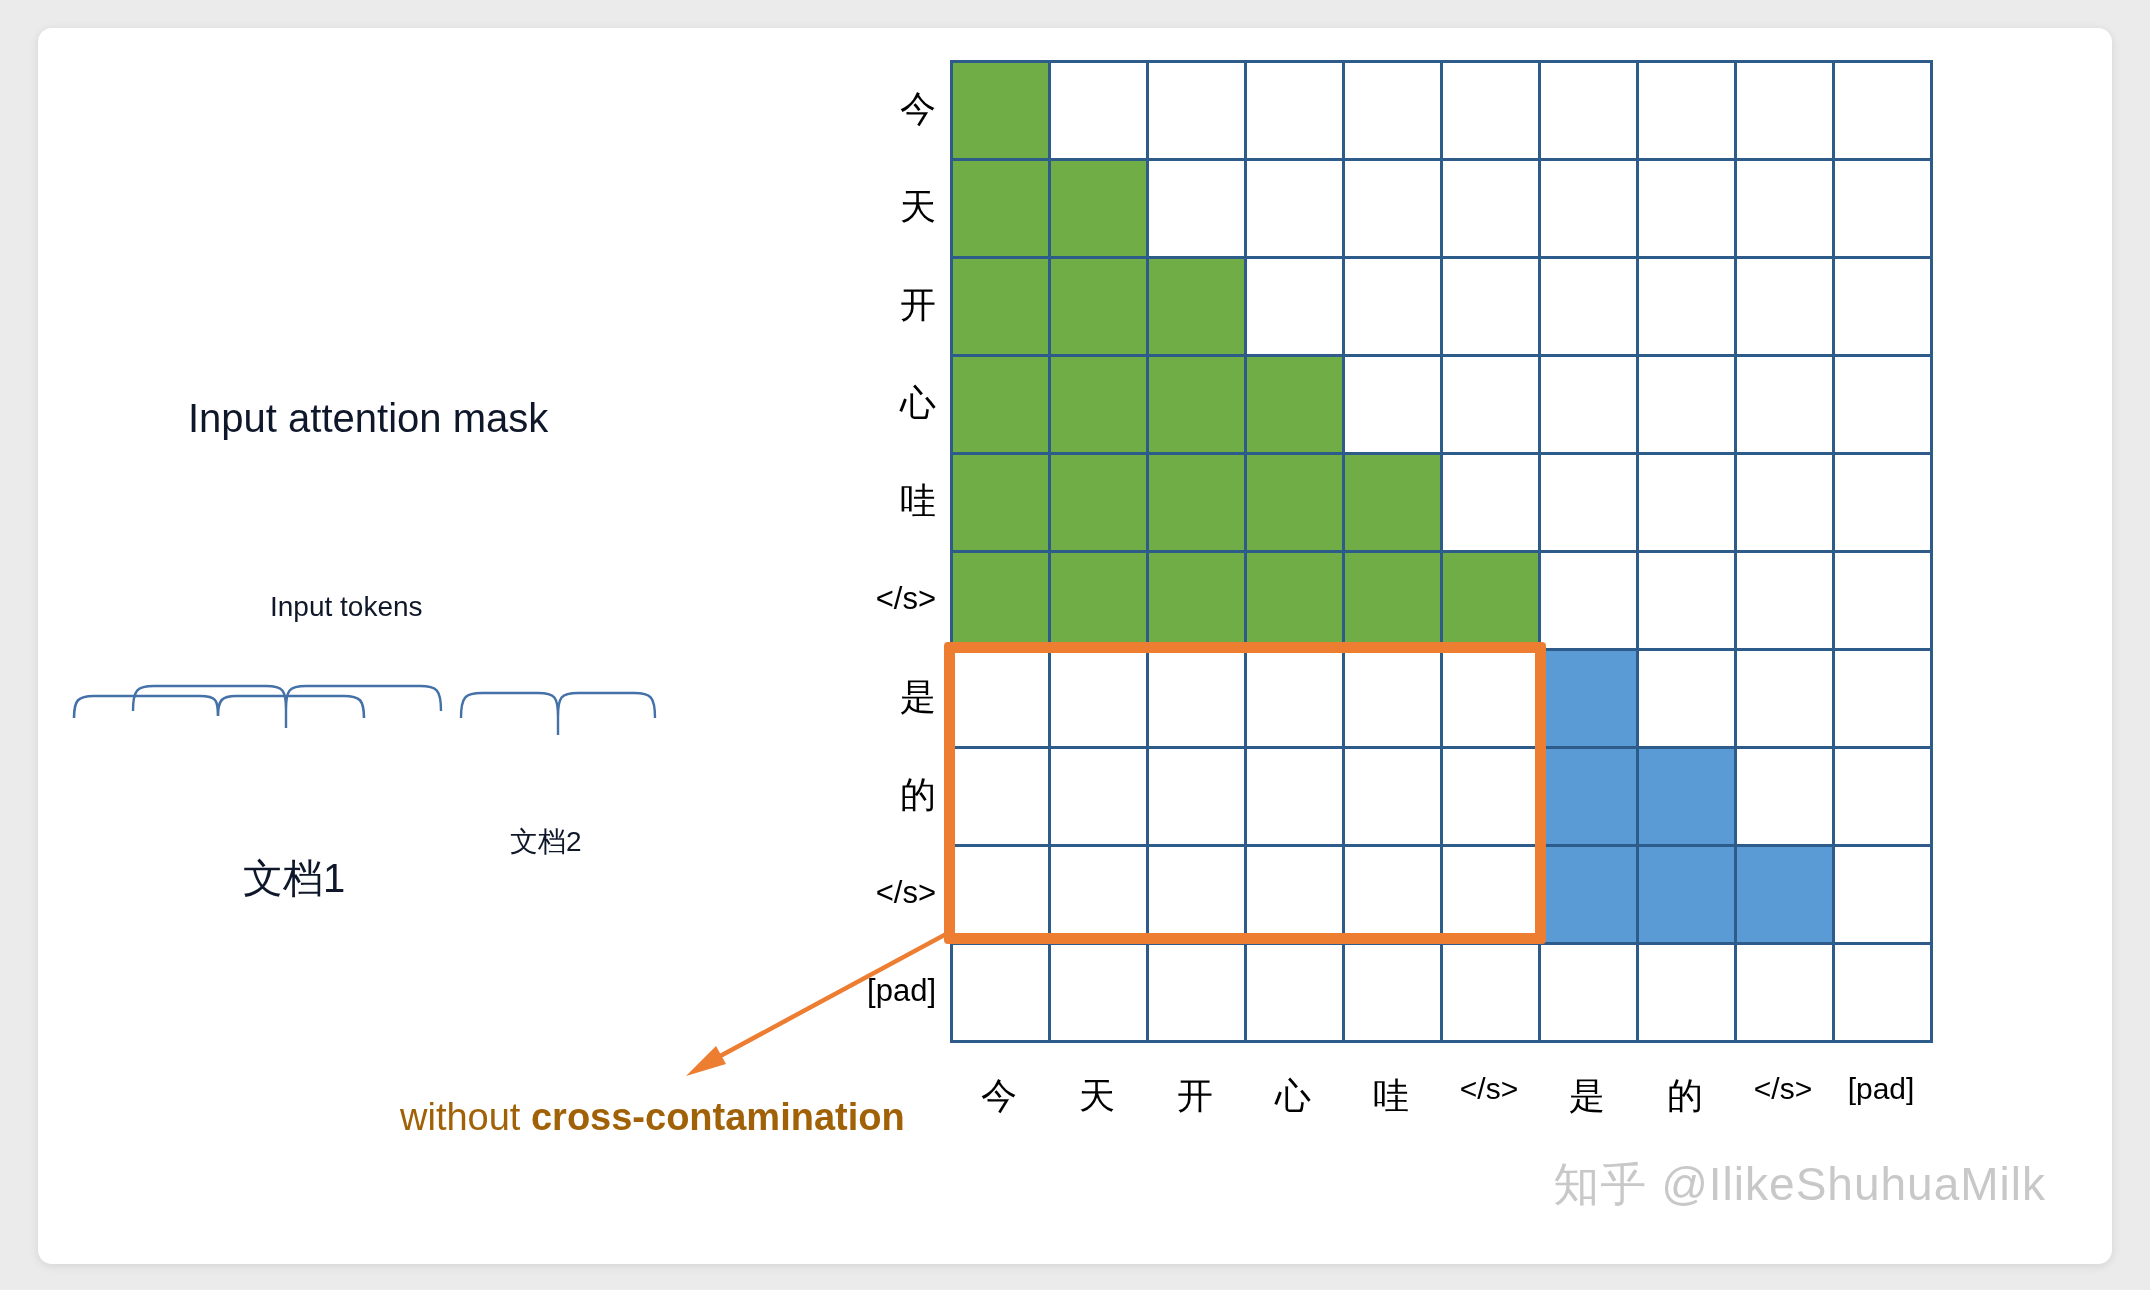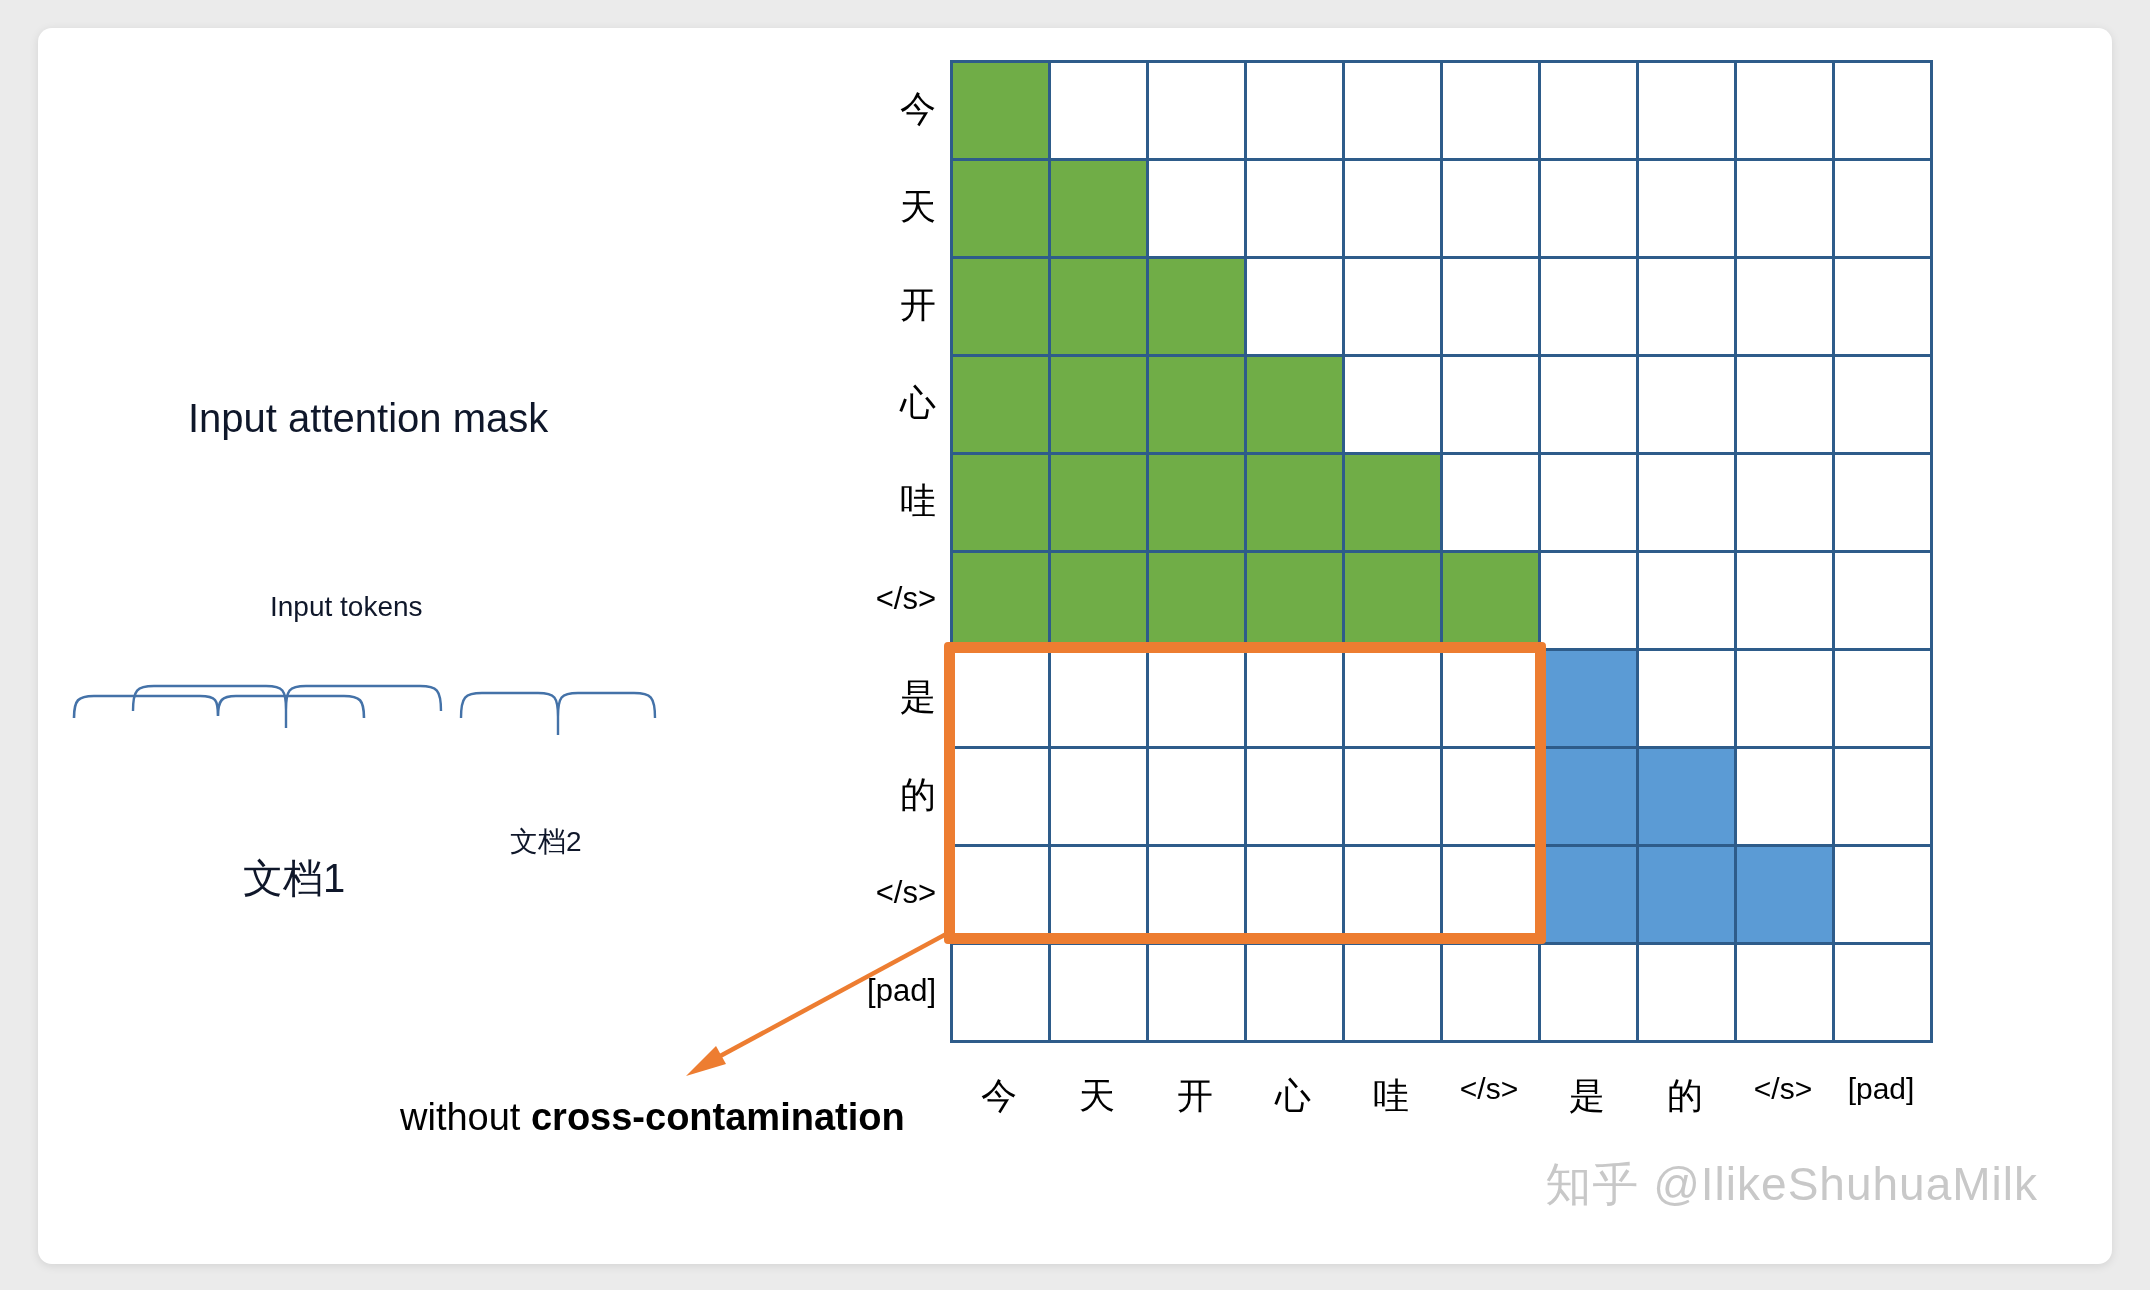--- a/index.html
+++ b/index.html
@@ -37,21 +37,21 @@
   #tokens-title { left: 232px; top: 563px; font-size: 28px; }
   #tokens-line  { left: 78px;  top: 622px; font-size: 44px; letter-spacing: 1px;}
 
   #doc1-label   { left: 205px; top: 823px; font-size: 40px; }
   #doc2-label   { left: 460px; top: 795px; font-size: 28px; margin-left: 12px; }
 
   #annot {
     position: absolute;
     left: 362px; top: 1068px;
     font-size: 38px;
-    color: #000000;
+    color: #a16207;
     white-space: nowrap;
   }
   #annot b { font-weight: bold; }
 
   
   #overlay-svg {
     position: absolute;
     left: 0; top: 0;
     width: 2074px; height: 1236px;
     pointer-events: none;
@@ -126,21 +126,21 @@
     height: 302px;
     border: 11px solid #ED7D31;
     border-radius: 4px;
     box-sizing: border-box;
     background: transparent;
   }
 
   
   #watermark {
     position: absolute;
-    right: 74px;
+    right: 66px;
     bottom: 48px;
     font-size: 46px;
     color: #c8c8c8;
     white-space: nowrap;
     letter-spacing: 1px;
   }
 </style>
 </head>
 <body>
 

